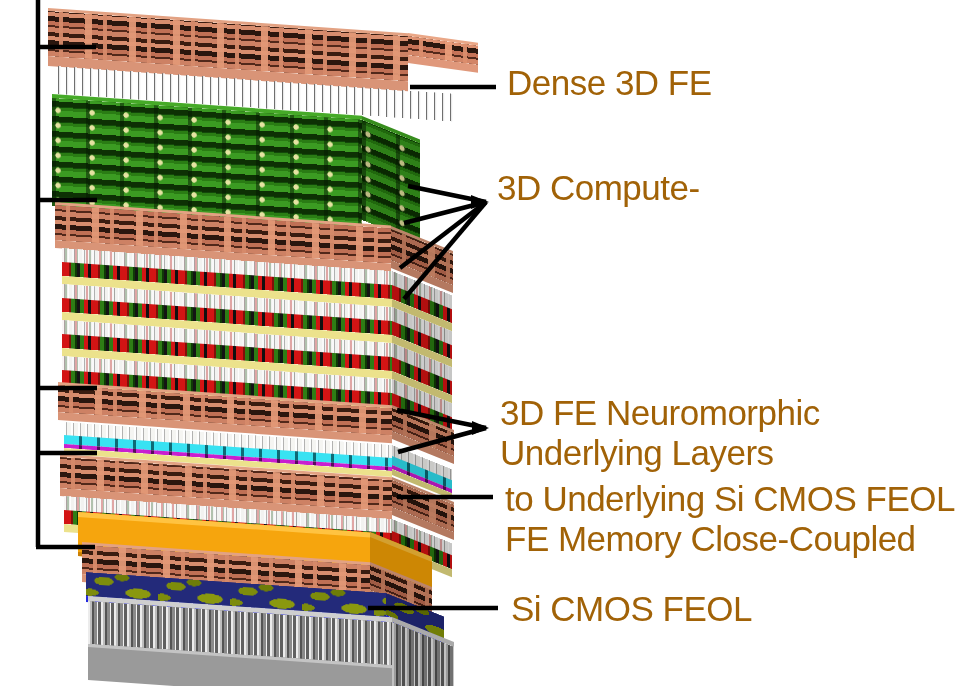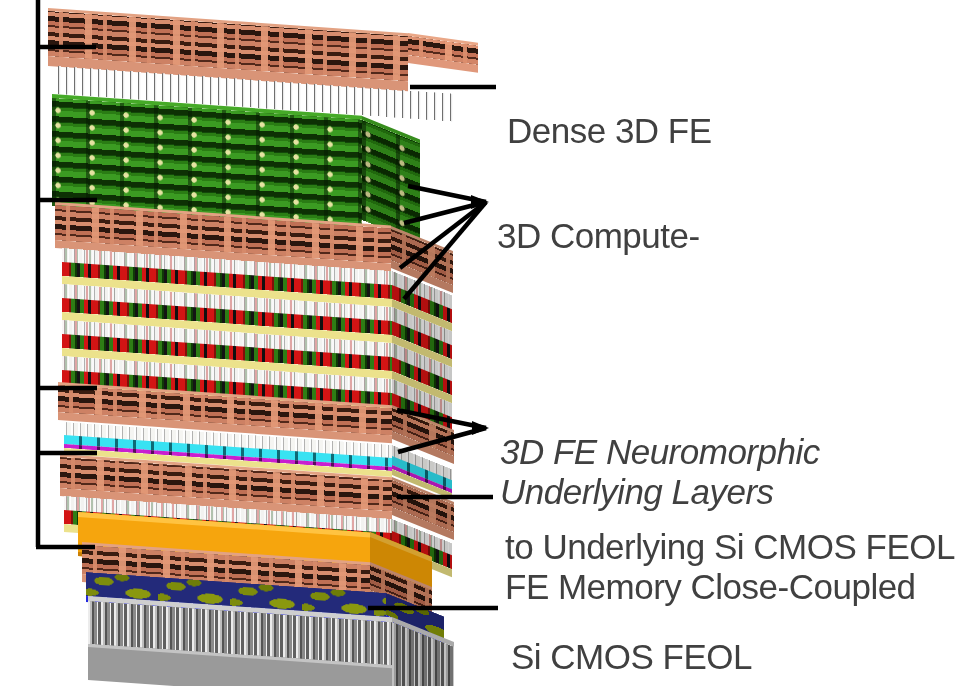--- a/index.html
+++ b/index.html
@@ -125,29 +125,28 @@
     width: 960px; height: 686px;
     pointer-events: none;
   }
 
   
   .label {
     position: absolute;
     font-size: 35px;
     line-height: 40px;
     font-weight: 500;
-    color: #404040;
+    color: #a16207;
     white-space: nowrap;
     letter-spacing: -0.5px;
-    margin-top: 48px;
   }
   .label .ln { display: block; }
   .lbl-dense  { left: 507px; top: 63px;  }
   .lbl-cim    { left: 497px; top: 168px; }
-  .lbl-neuro  { left: 500px; top: 384px; font-style: italic; }
+  .lbl-neuro  { left: 500px; top: 393px; }
   .lbl-fecc   { left: 505px; top: 479px; }
   .lbl-sicmos { left: 511px; top: 589px; }
 </style>
 </head>
 <body>
 
 <div id="canvas">
 
   <div>
 

